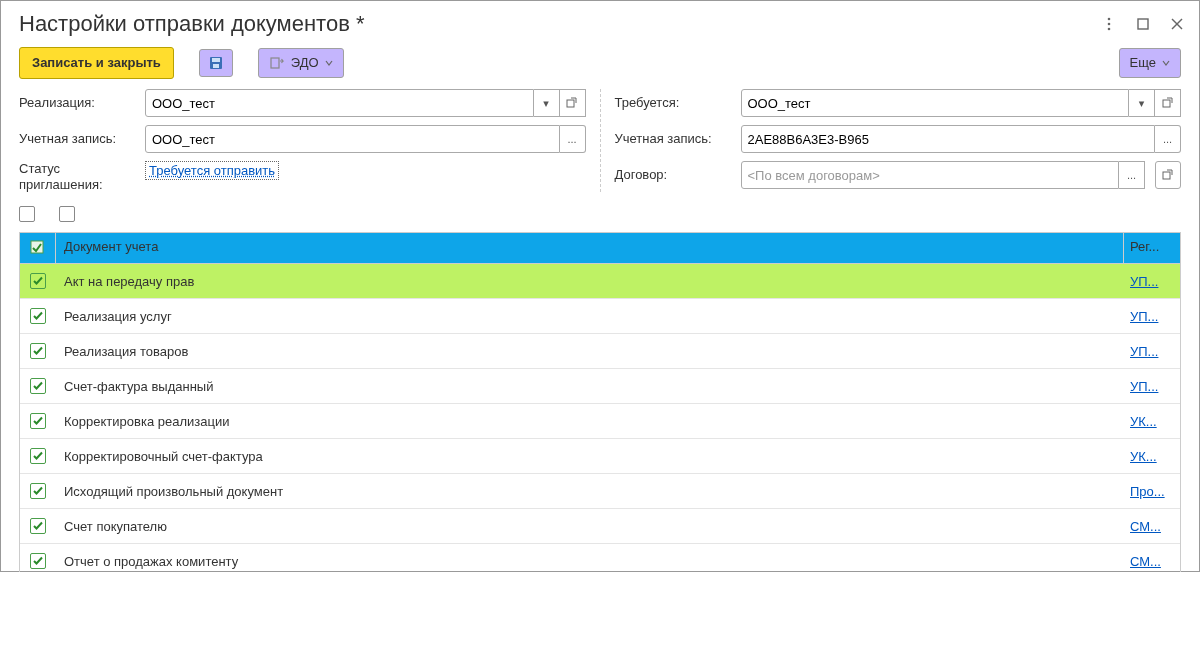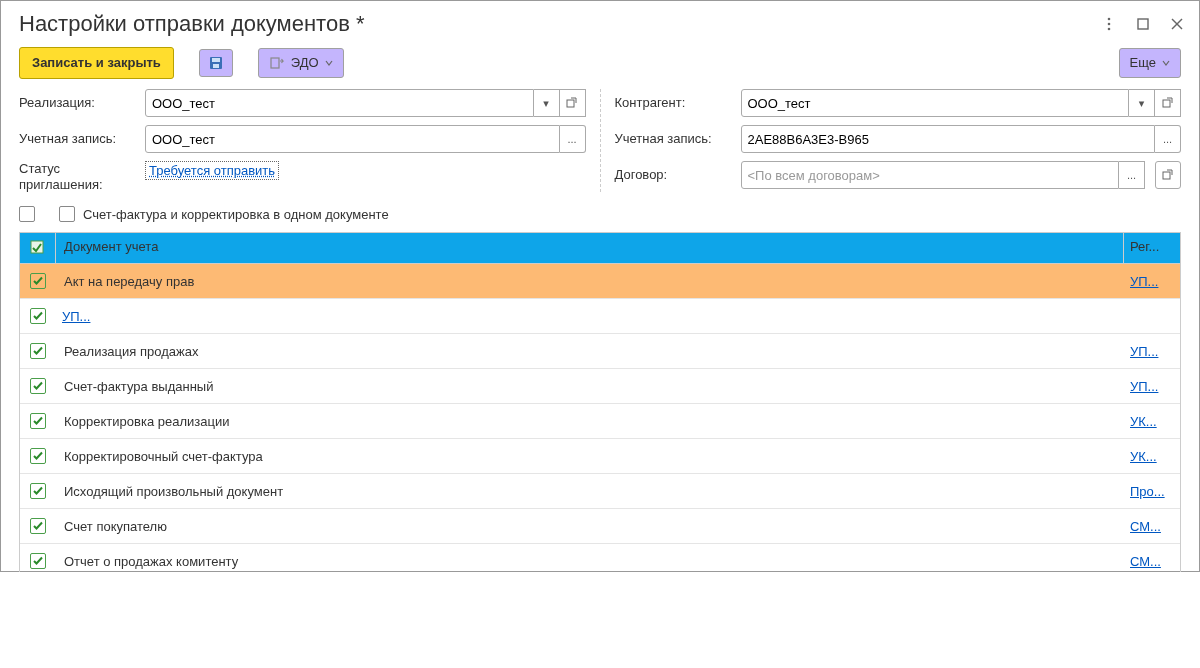--- a/index.html
+++ b/index.html
@@ -157,21 +157,21 @@
   .th-reg {
     width: 56px;
     padding: 6px 6px;
   }
   .trow {
     display: flex;
     border-bottom: 1px solid #e5e5e5;
     height: 35px;
     align-items: center;
   }
-  .trow.selected { background: #fdba74; }
+  .trow.selected { background: #bef264; }
   .td-check {
     width: 36px;
     display:flex; align-items:center; justify-content:center;
   }
   .td-doc {
     flex: 1;
     padding: 0 8px;
   }
   .td-reg {
     width: 56px;
@@ -270,21 +270,21 @@
         </div>
       </div>
       <div class="frow" style="align-items:flex-start">
         <div class="flabel-tall" style="white-space:pre-line">Статус
 приглашения:</div>
         <span class="link">Требуется отправить</span>
       </div>
     </div>
     <div class="col col-right">
       <div class="frow">
-        <div class="flabel">Контрагент:</div>
+        <div class="flabel">Требуется:</div>
         <div class="finput">
           <input value="ООО_тест" style="">
           <div class="ibtn">▾</div>
           <div class="ibtn last" style="border-radius:0">
             <svg width="12" height="12" viewBox="0 0 12 12">
                 <rect x="1" y="3" width="7" height="7" fill="none" stroke="#666"></rect>
                 <path d="M5 1 h5 v5" fill="none" stroke="#666"></path>
               </svg>
           </div>
         </div>
@@ -311,21 +311,20 @@
       </div>
     </div>
   </div>
 
   <div class="checkrow">
     <div class="checkitem">
       <span class="cbox"></span>
     </div>
     <div class="checkitem">
       <span class="cbox"></span>
-      <span>Счет-фактура и корректировка в одном документе</span>
     </div>
   </div>
 
   <div class="table">
     <div class="thead">
       <div class="th-check">
         <svg width="18" height="18" viewBox="0 0 18 18">
           <rect x="2" y="2" width="12" height="12" fill="#e8f4e8" stroke="#4a9e4a"></rect>
           <path d="M4 9 l3 3 l5 -7" fill="none" stroke="#2a8a2a" stroke-width="2"></path>
         </svg>
@@ -346,31 +345,32 @@
           <div class="td-reg"><a href="#">УП...</a></div>
         </div>
         <div class="trow">
           <div class="td-check">
             <span class="greencheck">
               <svg viewBox="0 0 12 12">
                 <path d="M2 6 l2.5 2.5 L10 2.5" fill="none" stroke="#2a8a2a" stroke-width="2"></path>
               </svg>
             </span>
           </div>
+          <div class="td-doc">Реализация услуг</div>
           <div class="td-reg"><a href="#">УП...</a></div>
         </div>
         <div class="trow">
           <div class="td-check">
             <span class="greencheck">
               <svg viewBox="0 0 12 12">
                 <path d="M2 6 l2.5 2.5 L10 2.5" fill="none" stroke="#2a8a2a" stroke-width="2"></path>
               </svg>
             </span>
           </div>
-          <div class="td-doc">Реализация продажах</div>
+          <div class="td-doc">Реализация товаров</div>
           <div class="td-reg"><a href="#">УП...</a></div>
         </div>
         <div class="trow">
           <div class="td-check">
             <span class="greencheck">
               <svg viewBox="0 0 12 12">
                 <path d="M2 6 l2.5 2.5 L10 2.5" fill="none" stroke="#2a8a2a" stroke-width="2"></path>
               </svg>
             </span>
           </div>

